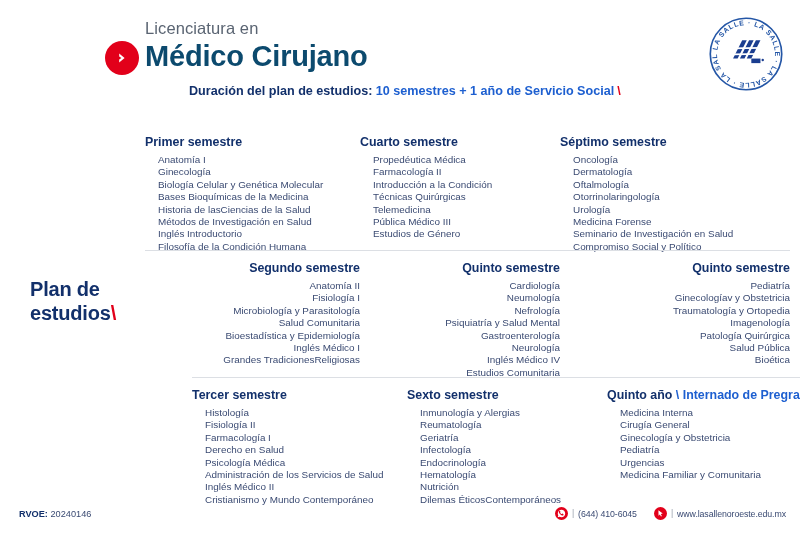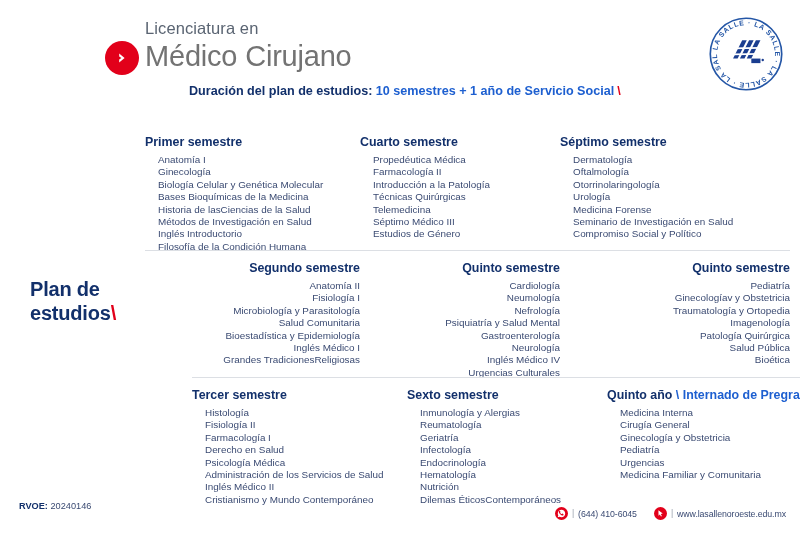--- a/index.html
+++ b/index.html
@@ -46,22 +46,22 @@
   }
   .pre-title {
     font-size: 16.5px;
     color: #5a6472;
     font-weight: 400;
     letter-spacing: 0.1px;
     line-height: 20px;
   }
   .main-title {
     font-size: 29px;
-    font-weight: normal;
-    color: #737373;
+    font-weight: bold;
+    color: #0c4a6e;
     letter-spacing: -0.2px;
     line-height: 34px;
     margin-top: 1px;
   }
 
   .duration {
     position: absolute;
     left: 145px; top: 84px;
     font-size: 12.6px;
     font-weight: bold;
@@ -153,21 +153,21 @@
 
   
   .footer {
     position: absolute;
     left: 0; bottom: 0;
     width: 800px; height: 40px;
   }
 
   .rvoe {
     position: absolute;
-    left: 19px; top: 4px;
+    left: 19px; top: 12px;
     font-size: 9.2px;
     color: #3a4a72;
     white-space: nowrap;
   }
   .rvoe .lbl {
     font-weight: bold;
     color: #12306b;
   }
 
   .contacts {
@@ -275,31 +275,32 @@
           <li>Inglés Introductorio</li>
           <li>Filosofía de la Condición Humana</li>
         </ul>
       </div>
 
       <div class="col c2">
         <div class="sem-title">Cuarto semestre</div>
         <ul class="course-list">
           <li>Propedéutica Médica</li>
           <li>Farmacología II</li>
-          <li>Introducción a la Patología</li>
+          <li>Introducción a la Condición</li>
           <li>Técnicas Quirúrgicas</li>
           <li>Telemedicina</li>
-          <li>Séptimo Médico III</li>
+          <li>Pública Médico III</li>
           <li>Estudios de Género</li>
         </ul>
       </div>
 
       <div class="col c3">
         <div class="sem-title">Séptimo semestre</div>
         <ul class="course-list">
+          <li>Oncología</li>
           <li>Dermatología</li>
           <li>Oftalmología</li>
           <li>Otorrinolaringología</li>
           <li>Urología</li>
           <li>Medicina Forense</li>
           <li>Seminario de Investigación en Salud</li>
           <li>Compromiso Social y Político</li>
         </ul>
       </div>
     </div>
@@ -321,21 +322,21 @@
       <div class="col c2">
         <div class="sem-title">Quinto semestre</div>
         <ul class="course-list">
           <li>Cardiología</li>
           <li>Neumología</li>
           <li>Nefrología</li>
           <li>Psiquiatría y Salud Mental</li>
           <li>Gastroenterología</li>
           <li>Neurología</li>
           <li>Inglés Médico IV</li>
-          <li>Urgencias Culturales</li>
+          <li>Estudios Comunitaria</li>
         </ul>
       </div>
 
       <div class="col c3">
         <div class="sem-title">Quinto semestre</div>
         <ul class="course-list">
           <li>Pediatría</li>
           <li>Ginecologíav y Obstetricia</li>
           <li>Traumatología y Ortopedia</li>
           <li>Imagenología</li>

